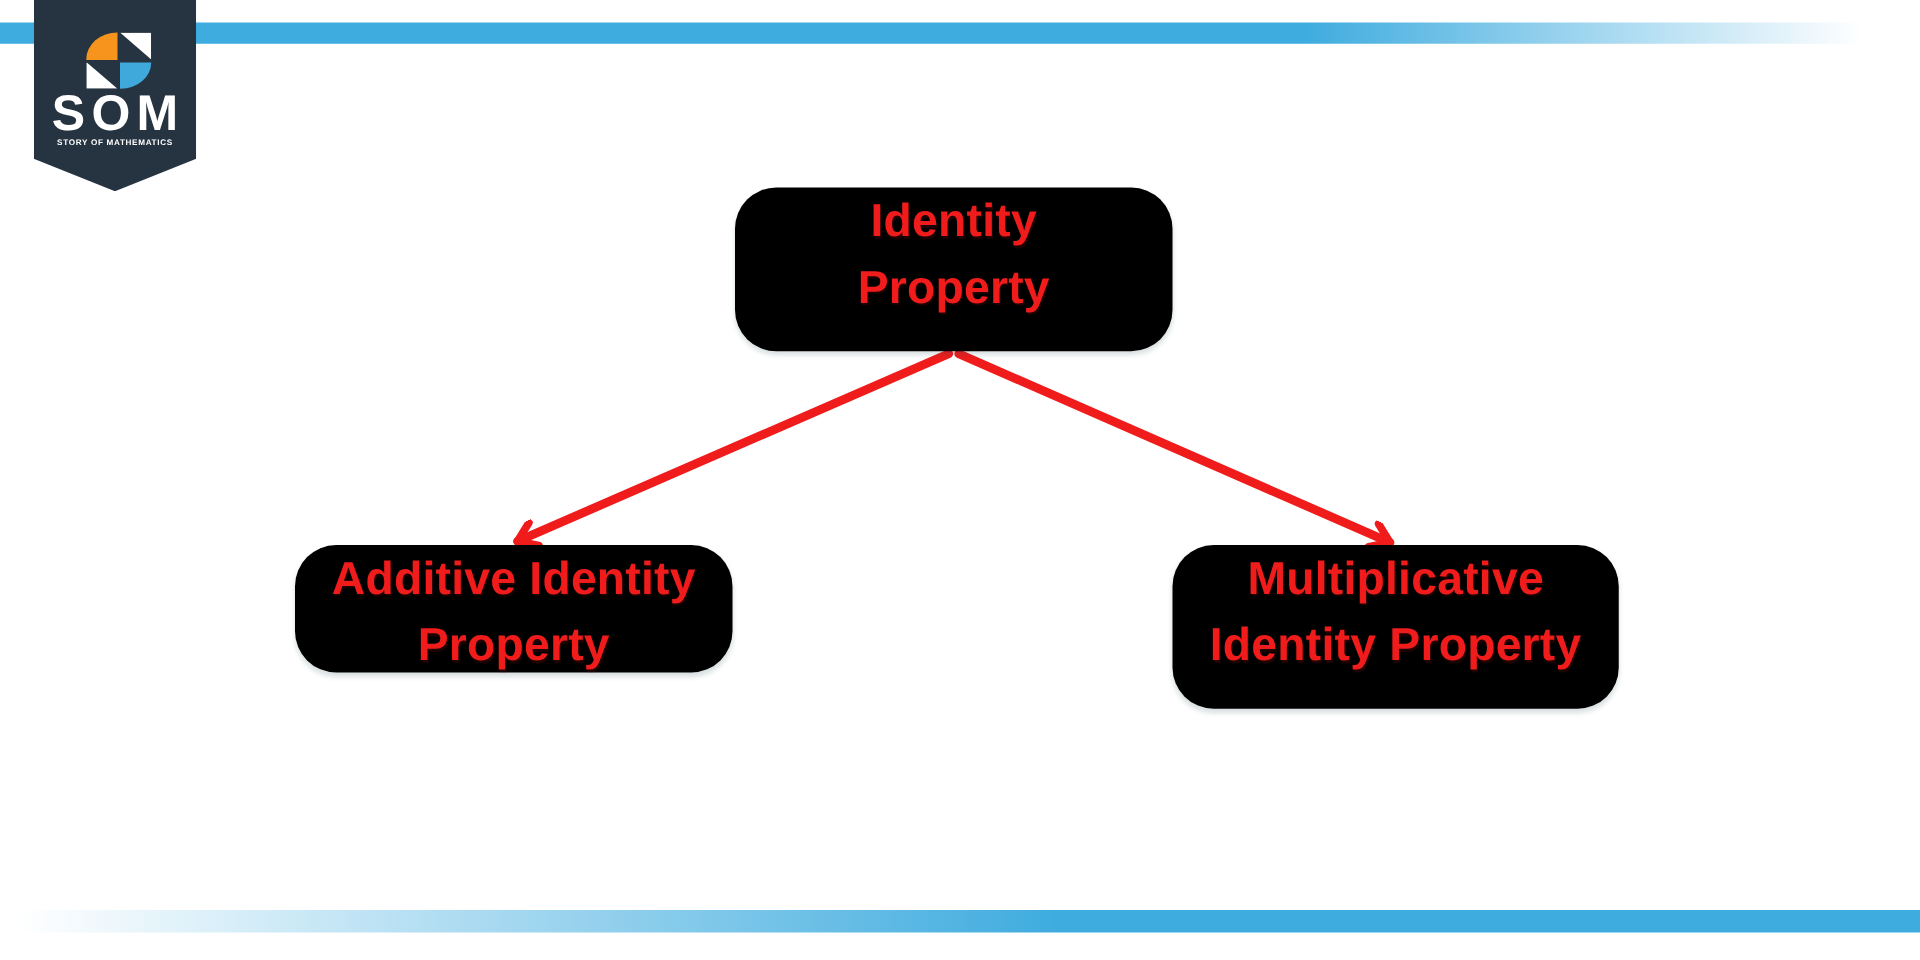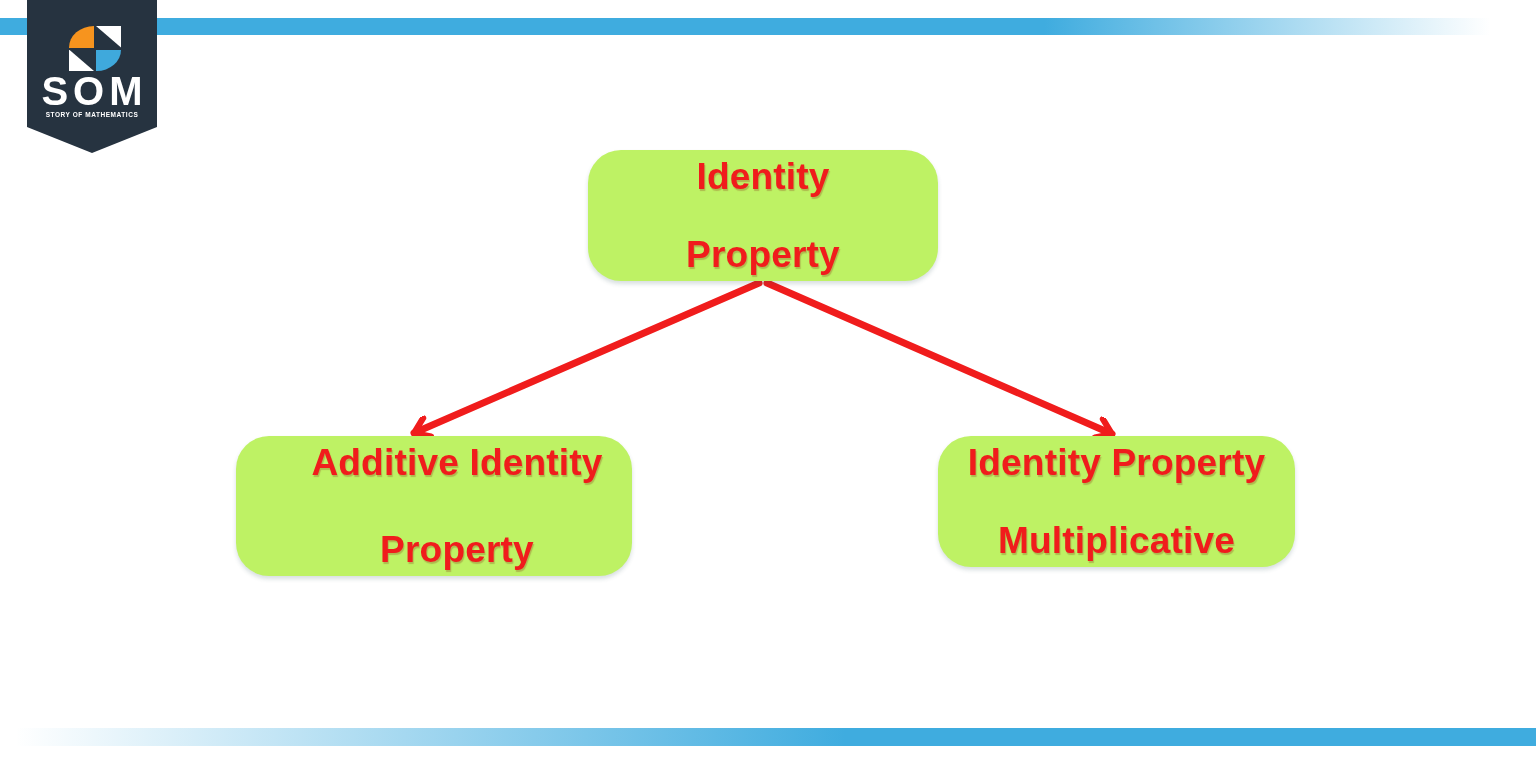--- a/index.html
+++ b/index.html
@@ -83,38 +83,38 @@
   }
   .arrows line {
     stroke: #F01C1C;
     stroke-width: 7;
     stroke-linecap: round;
   }
 
   
   .node {
     position: absolute;
-    background: #bef264;
+    background: #000000;
     border-radius: 33px;
     display: flex;
     flex-direction: column;
     align-items: center;
-    justify-content: space-between;
+    justify-content: flex-start;
     color: #F01C1C;
     font-weight: bold;
     font-size: 37px;
     line-height: 53px;
     text-align: center;
     z-index: 2;
     box-shadow: 0 3px 4px rgba(40, 80, 85, 0.18);
     text-shadow: 1px 2px 1px rgba(130, 15, 15, 0.25);
     letter-spacing: 0.2px;
   }
   .node-root  { left: 588px; top: 150px; width: 350px; height: 131px; }
-  .node-left  { left: 236px; top: 436px; width: 350px; height: 140px; padding-left: 46px; }
+  .node-left  { left: 236px; top: 436px; width: 350px; height: 102px; }
   .node-right { left: 938px; top: 436px; width: 357px; height: 131px; }
 </style>
 </head>
 <body>
 
 <div class="stage">
 
   <div class="top-bar"></div>
   <div class="bottom-bar"></div>
 
@@ -143,17 +143,17 @@
     <span>Identity</span>
     <span>Property</span>
   </div>
 
   <div class="node node-left">
     <span>Additive Identity</span>
     <span>Property</span>
   </div>
 
   <div class="node node-right">
+    <span>Multiplicative</span>
     <span>Identity Property</span>
-    <span>Multiplicative</span>
   </div>
 
 </div>
 
 </body></html>

